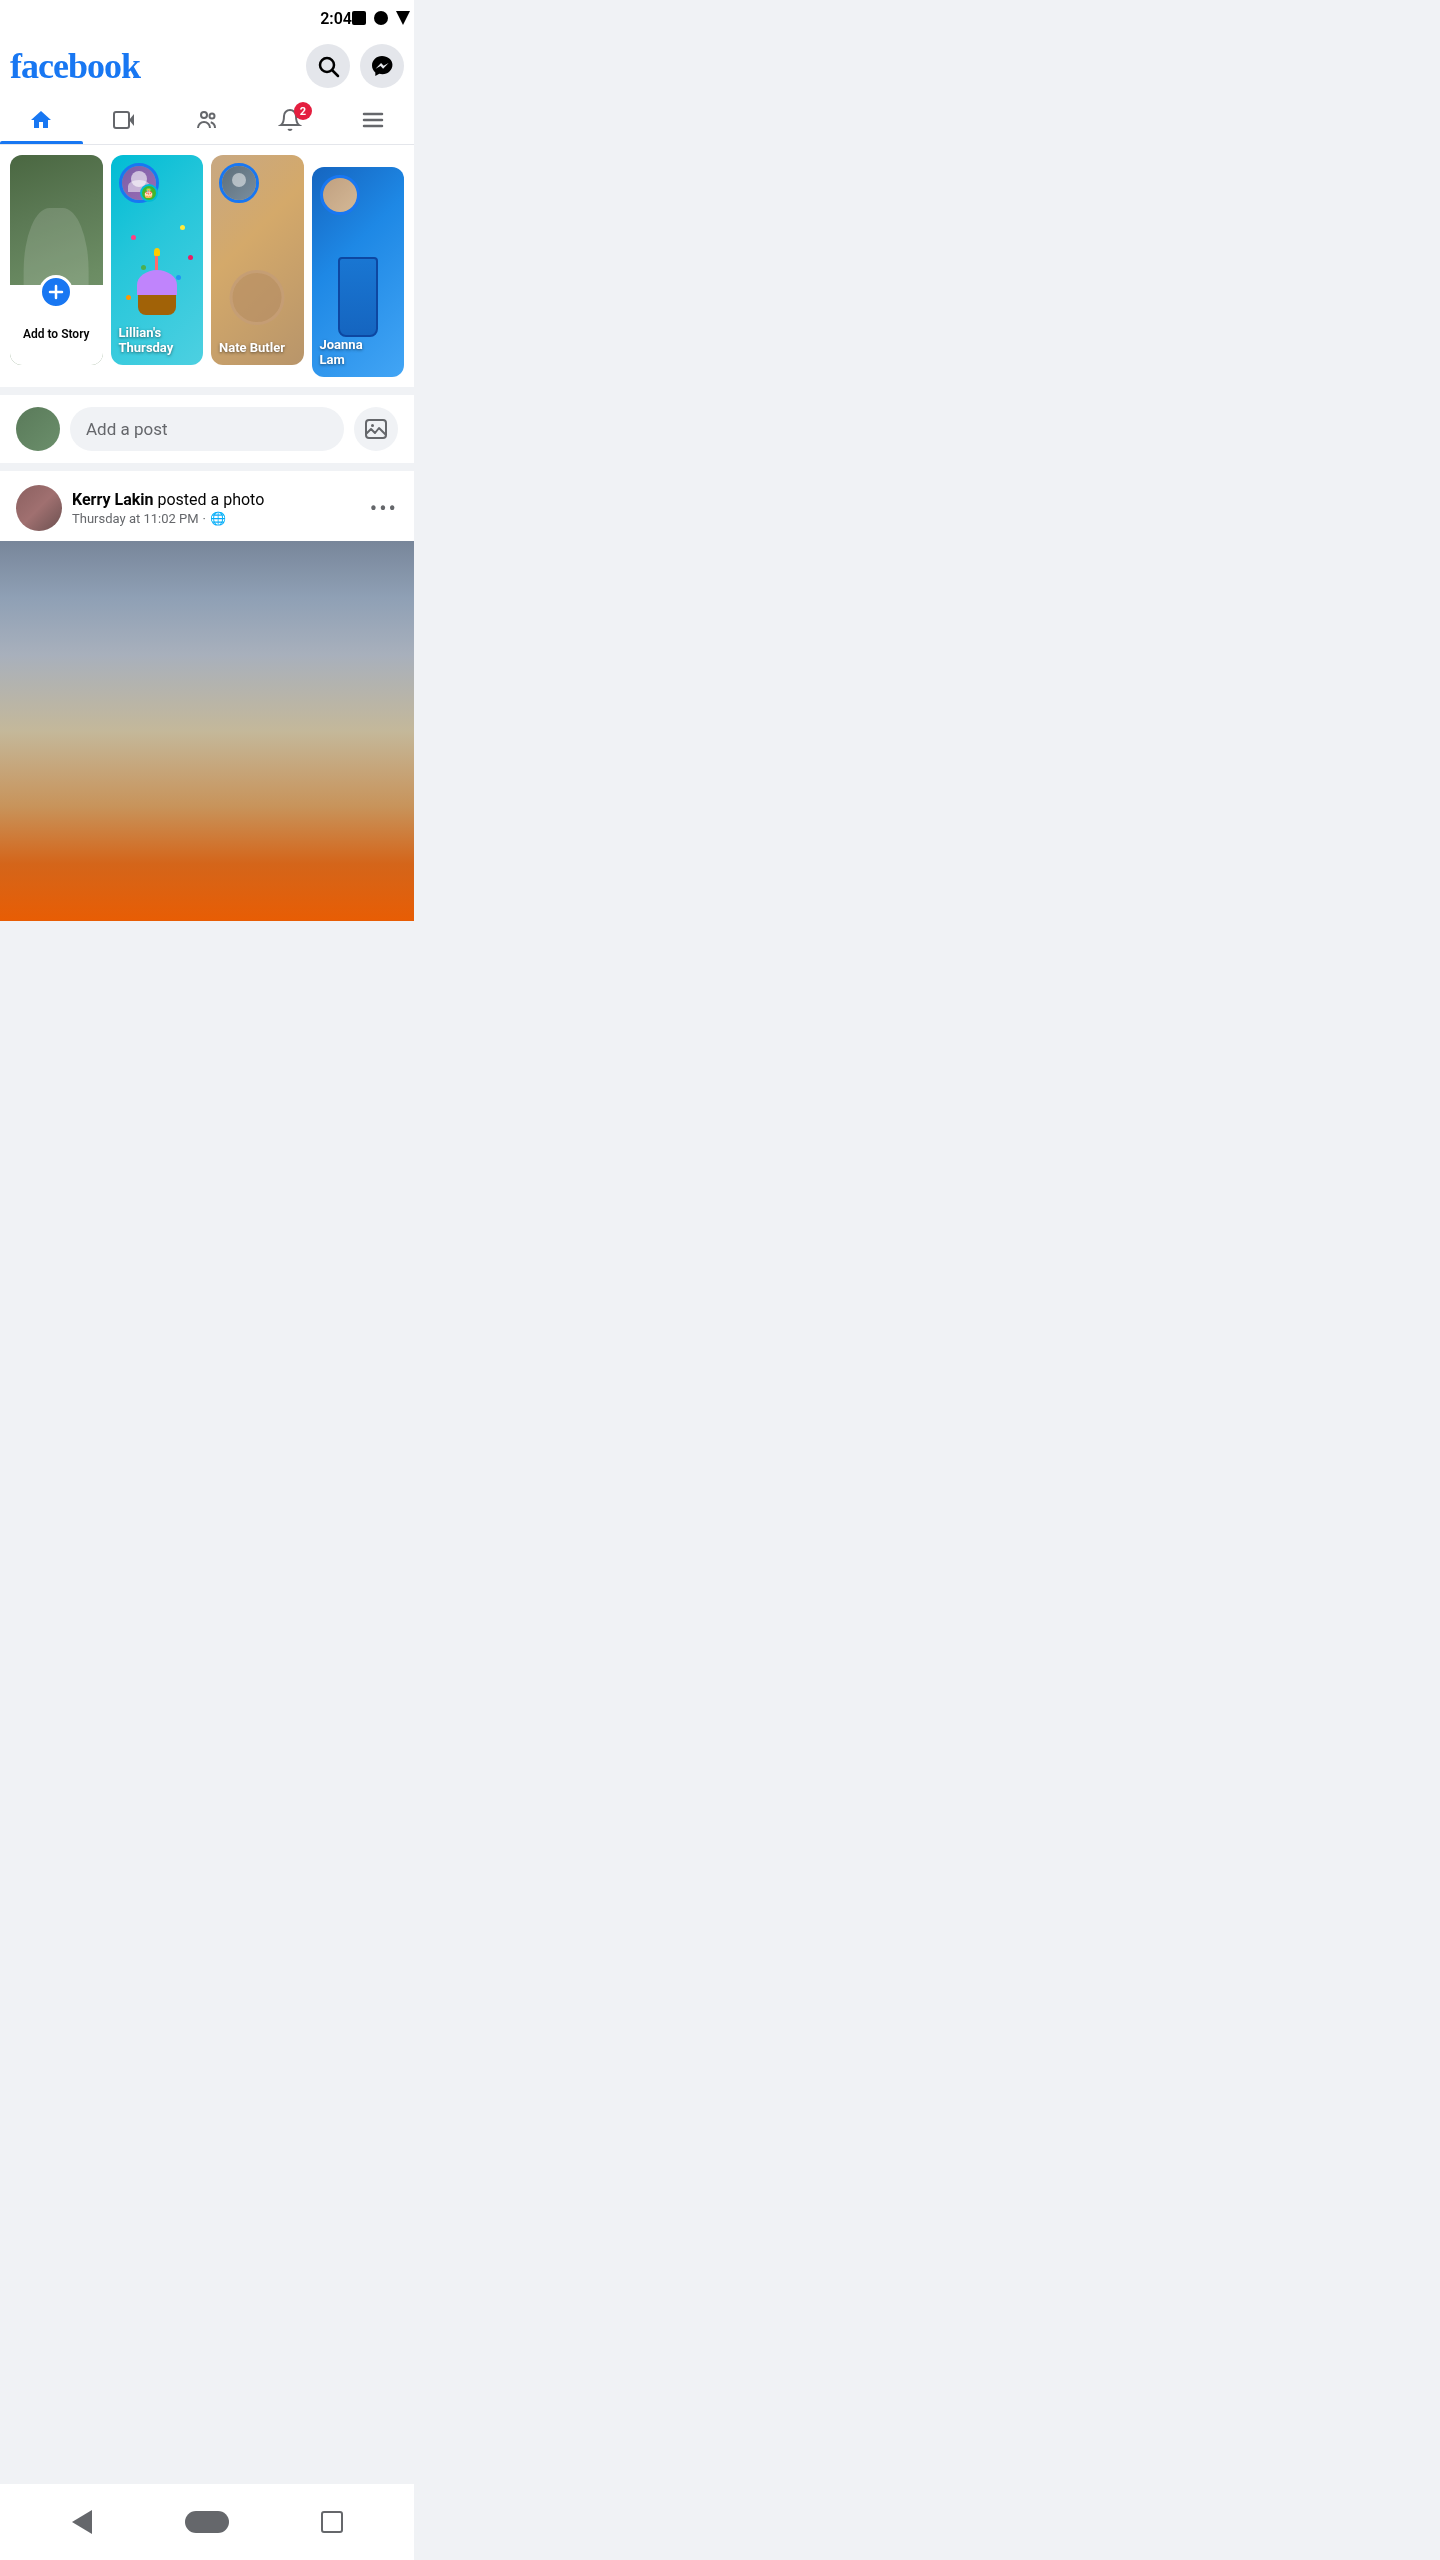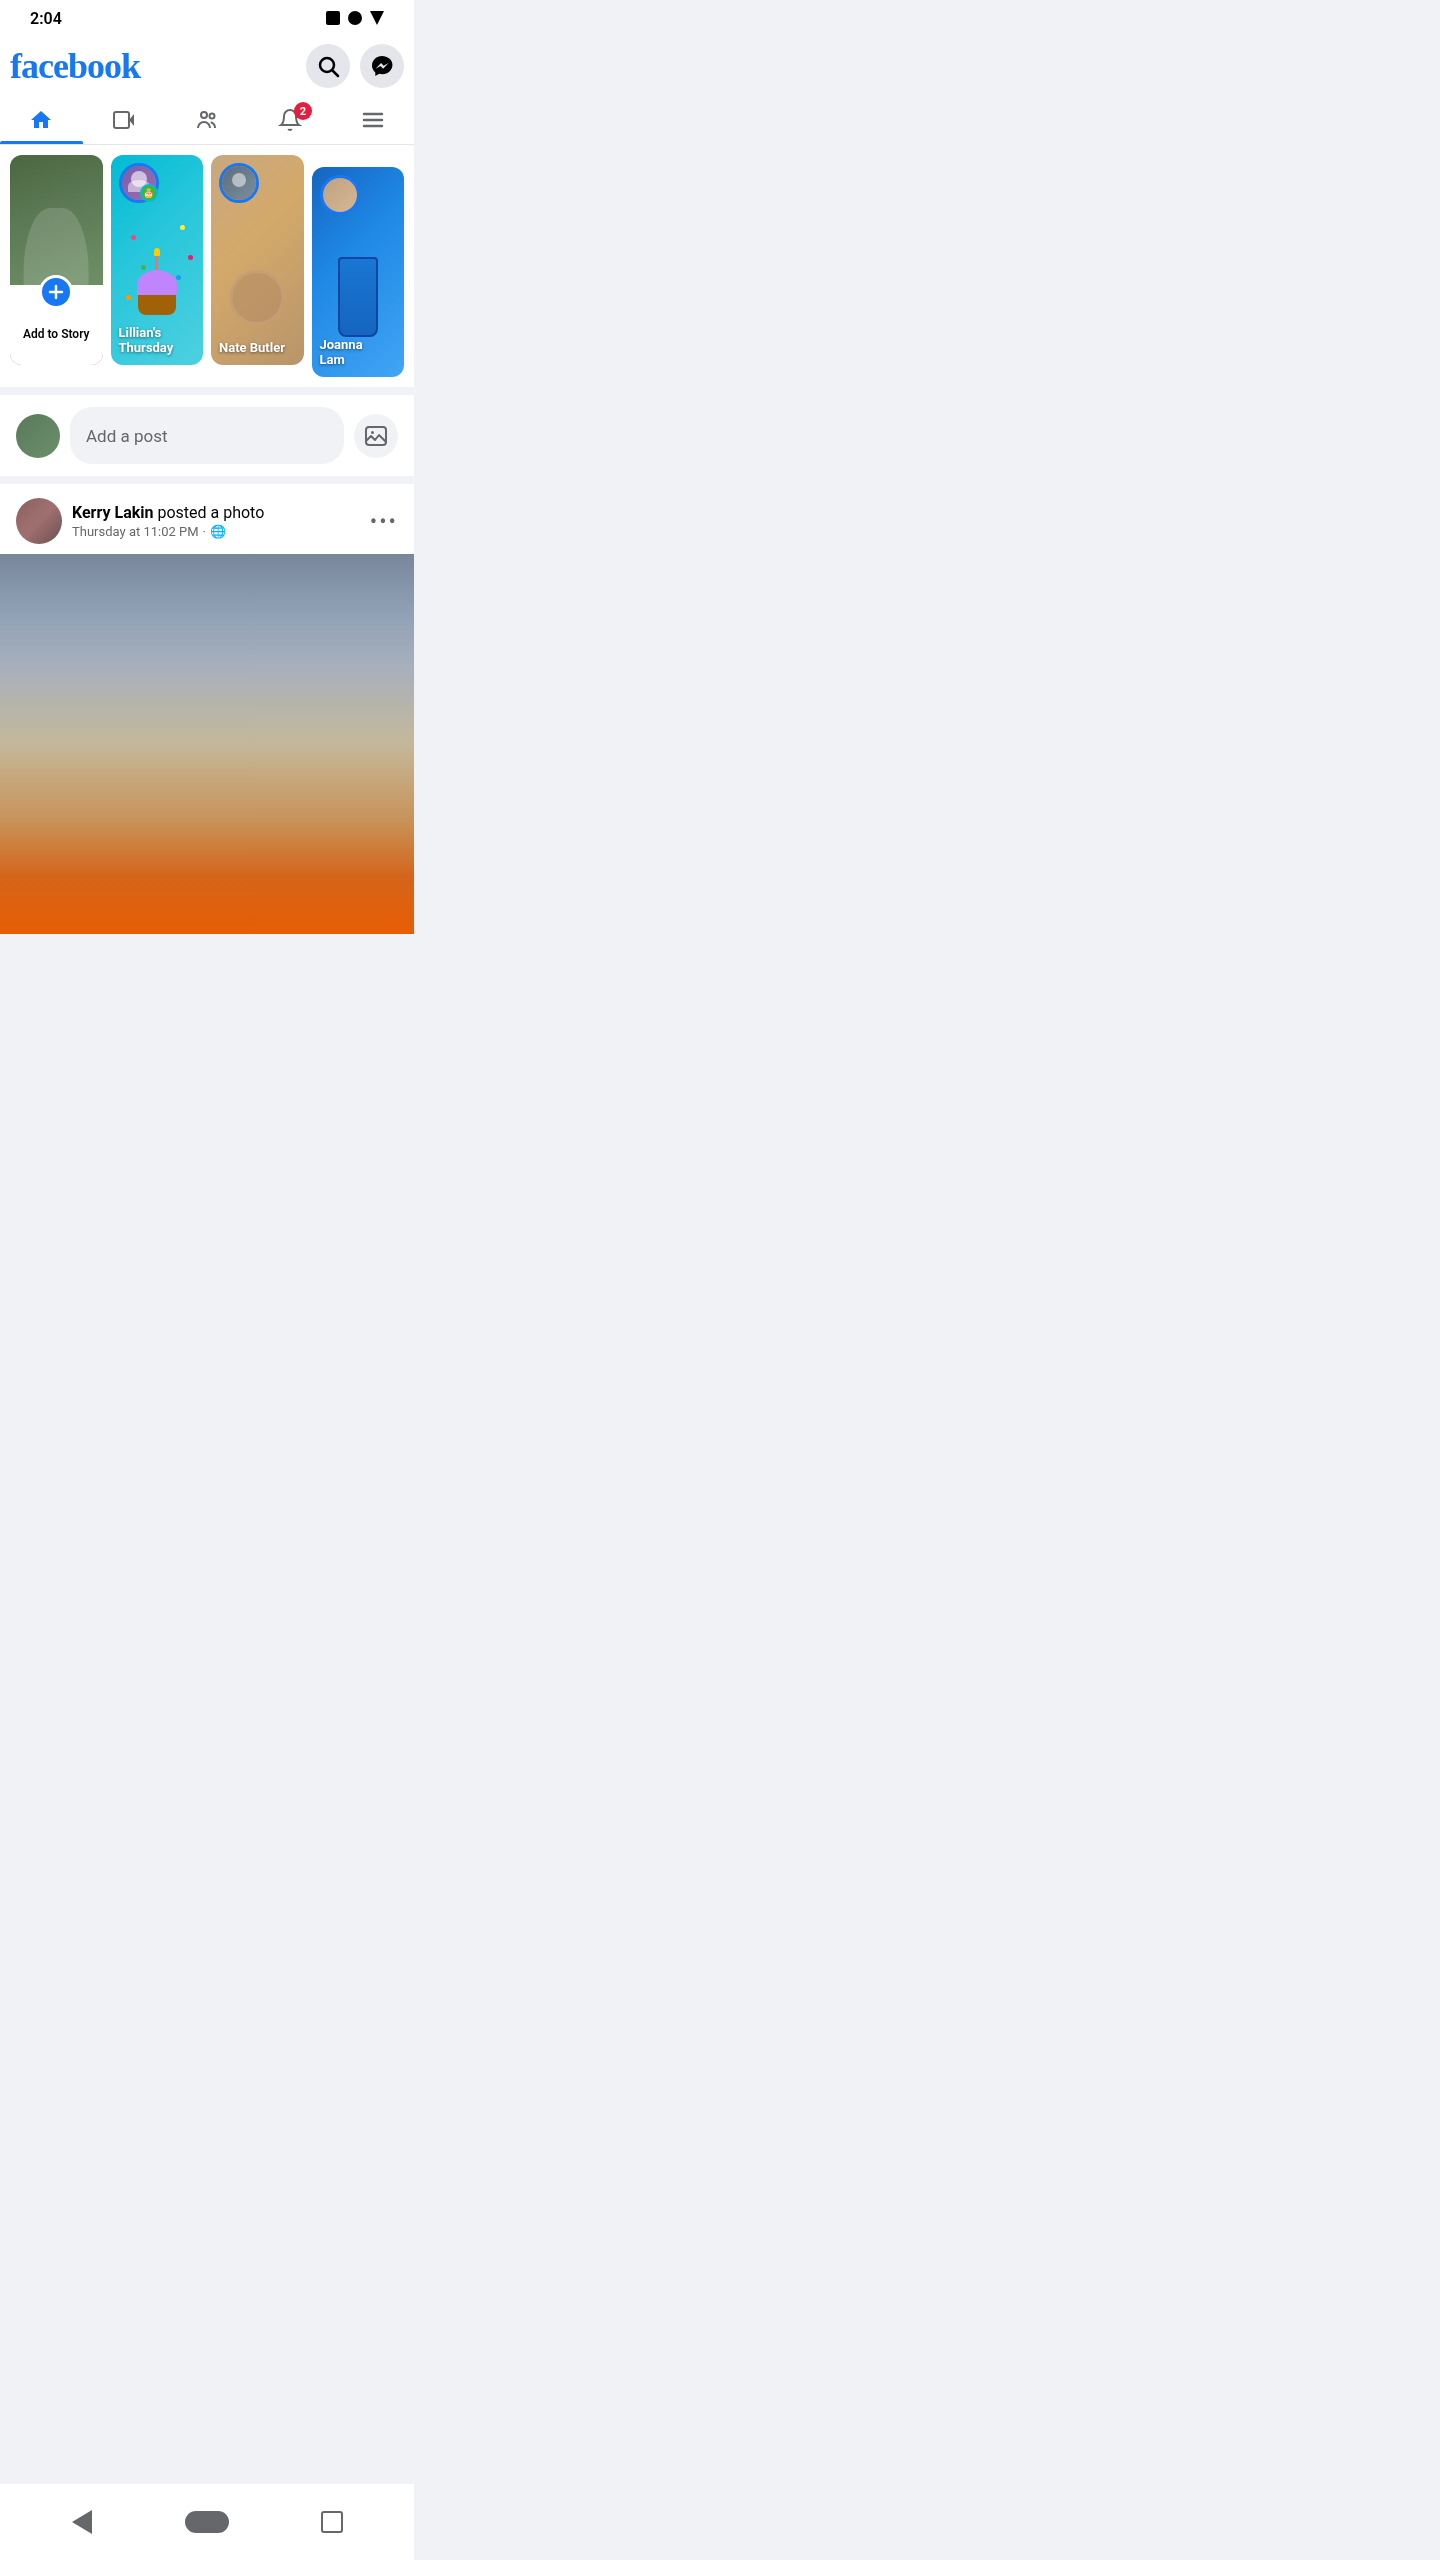--- a/index.html
+++ b/index.html
@@ -9,23 +9,23 @@
       width: 414px;
       min-height: 896px;
       font-family: -apple-system, BlinkMacSystemFont, 'Segoe UI', Roboto, sans-serif;
       background: #f0f2f5;
       overflow-x: hidden;
     }
 
     
     .status-bar {
       display: flex;
-      justify-content: space-between;
-      align-items: center;
-      padding: 8px 30px;
+      justify-content: flex-end;
+      align-items: center;
+      padding: 8px 4px;
       background: #fff;
       height: 36px;
     }
     .status-time {
       font-size: 16px;
       font-weight: 600;
       color: #000;
     }
     .status-icons {
       display: flex;
@@ -239,21 +239,21 @@
     }
     .user-avatar {
       width: 44px;
       height: 44px;
       border-radius: 50%;
       flex-shrink: 0;
       overflow: hidden;
     }
     .post-input {
       flex: 1;
-      height: 57px;
+      height: 44px;
       background: #f0f2f5;
       border-radius: 22px;
       display: flex;
       align-items: center;
       padding: 0 16px;
       cursor: pointer;
     }
     .post-input-text {
       color: #65676b;
       font-size: 17px;

